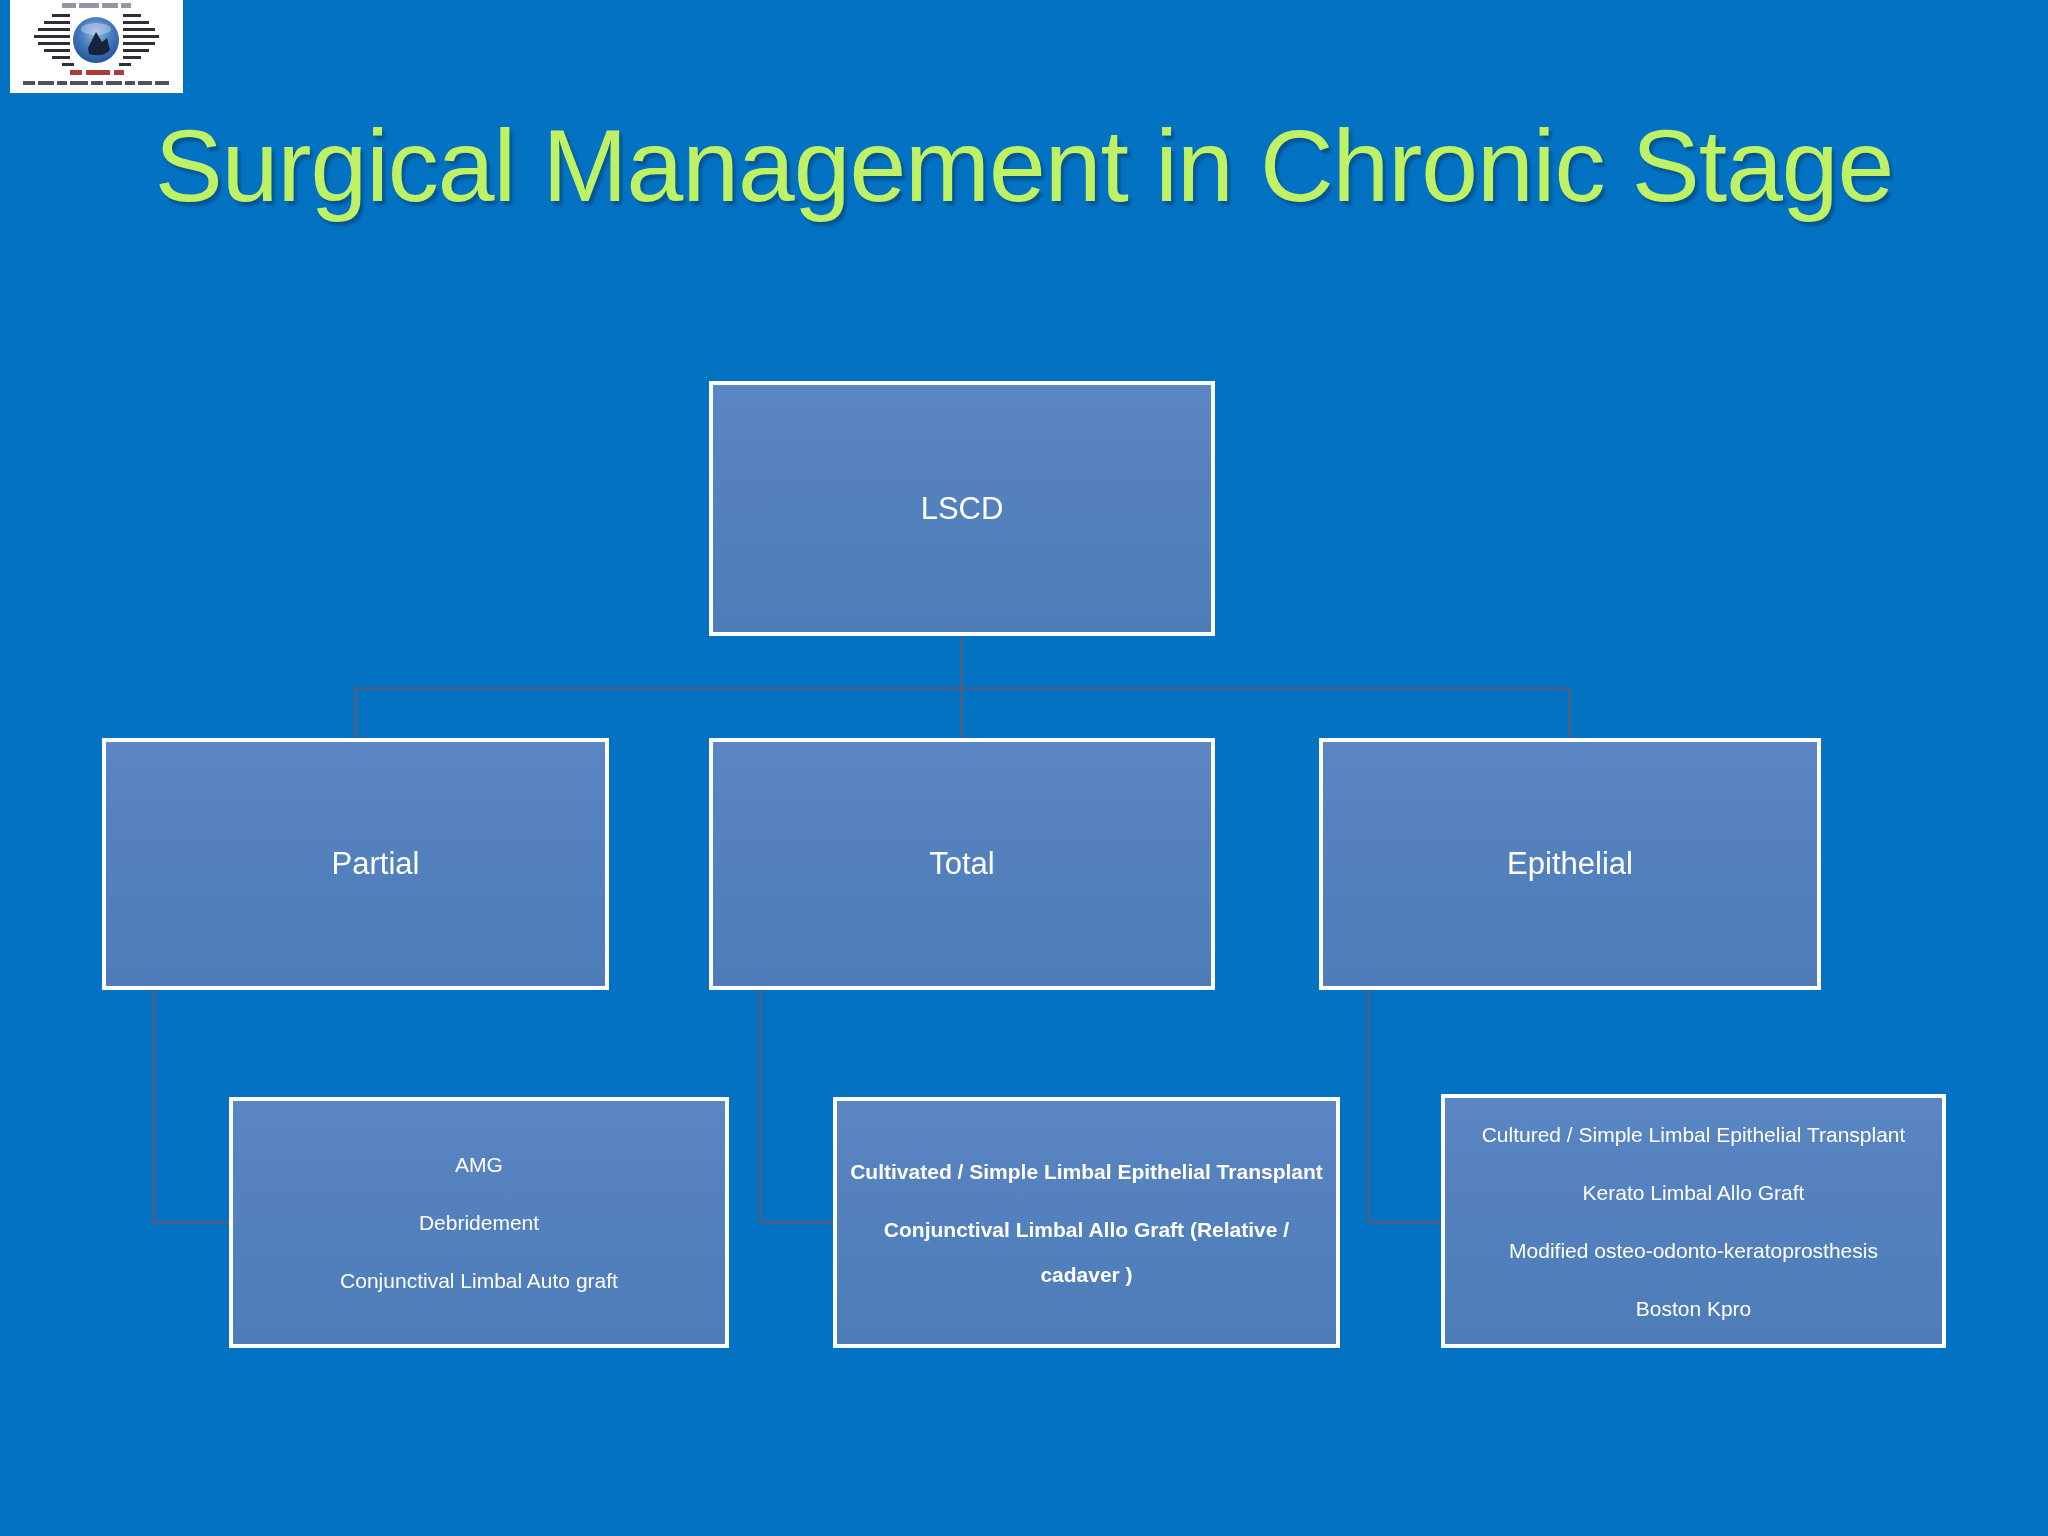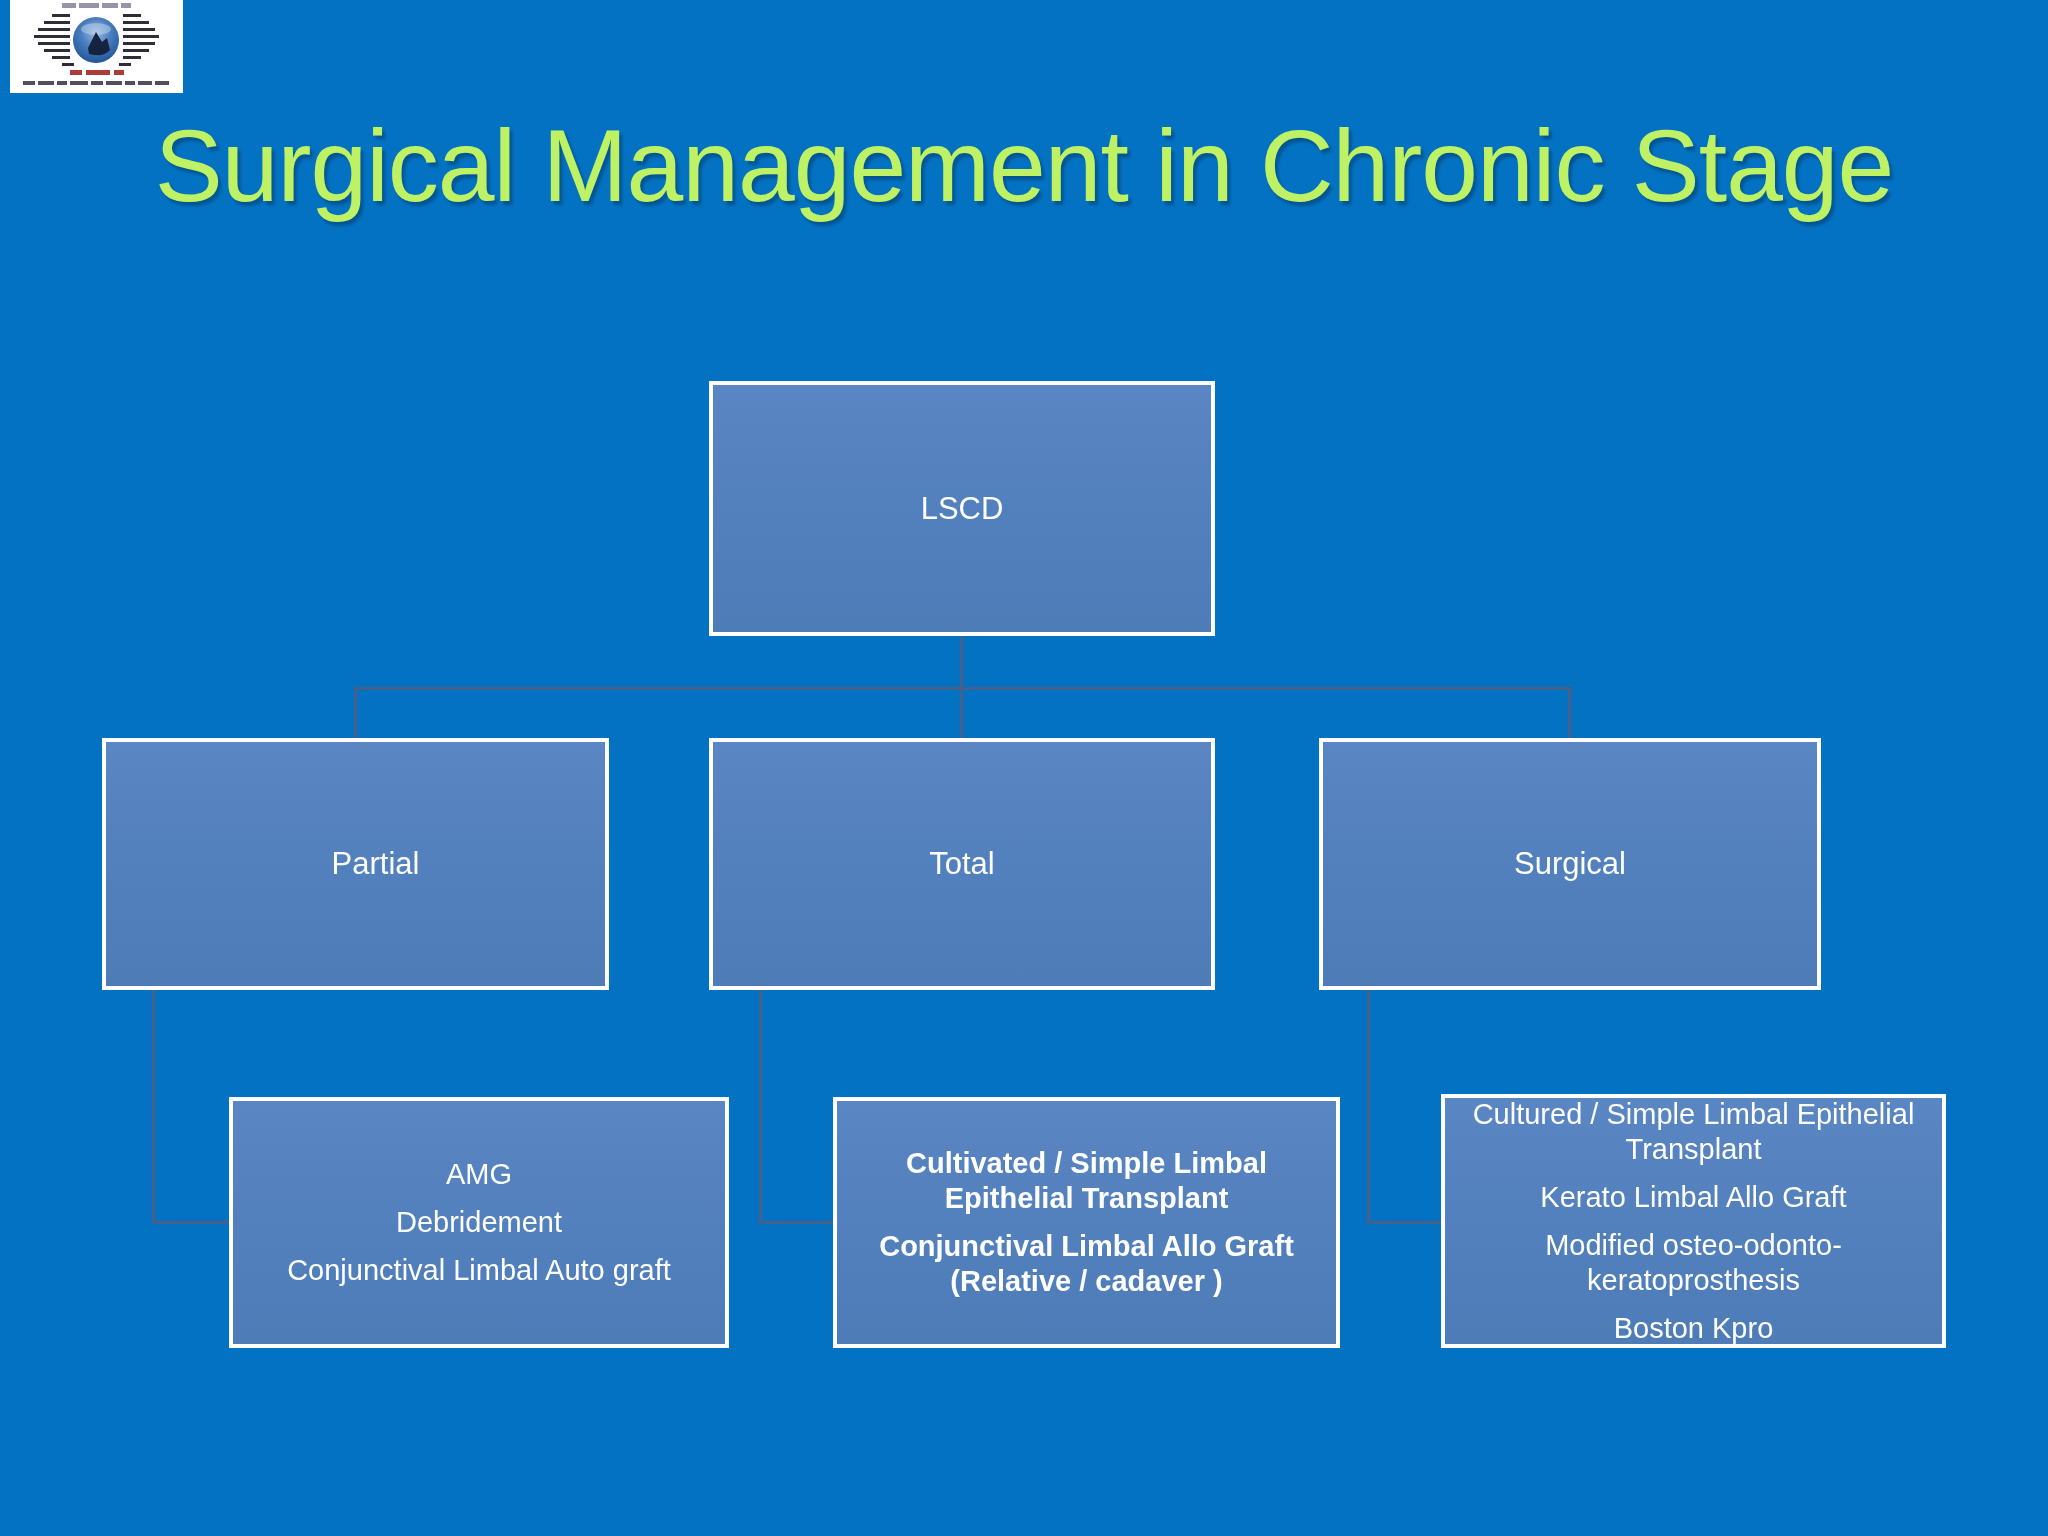--- a/index.html
+++ b/index.html
@@ -35,21 +35,21 @@
     position: absolute;
     background: linear-gradient(180deg, #5a86c3 0%, #5280bd 55%, #4e7cb7 100%);
     border: 4px solid #ffffff;
     color: #ffffff;
     display: flex;
     align-items: center;
     justify-content: center;
     text-align: center;
   }
   .node-label { font-size: 31px; line-height: 1.2; }
-  .node-body  { width: 100%; font-size: 29px; line-height: 35px; padding: 0 10px; }
+  .node-body  { width: 100%; font-size: 21px; line-height: 45px; padding: 0 10px; }
   .node-body p { margin: 0; }
   .node-body p + p { margin-top: 13px; }
 
   .conn { position: absolute; background: #47608a; }
 
   
   .n-lscd      { left: 709px;  top: 381px;  width: 506px; height: 255px; }
   .n-partial   { left: 102px;  top: 738px;  width: 507px; height: 252px; padding-left: 40px; }
   .n-total     { left: 709px;  top: 738px;  width: 506px; height: 252px; }
   .n-bilateral { left: 1319px; top: 738px;  width: 502px; height: 252px; }
@@ -156,21 +156,21 @@
     <span class="node-label">LSCD</span>
   </div>
 
   <div class="node n-partial">
     <span class="node-label">Partial</span>
   </div>
   <div class="node n-total">
     <span class="node-label">Total</span>
   </div>
   <div class="node n-bilateral">
-    <span class="node-label">Surgical</span>
+    <span class="node-label">Epithelial</span>
   </div>
 
   <div class="node n-partial-d">
     <div class="node-body">
       <p>AMG</p>
       <p>Debridement</p>
       <p>Conjunctival Limbal Auto graft</p>
     </div>
   </div>
 

